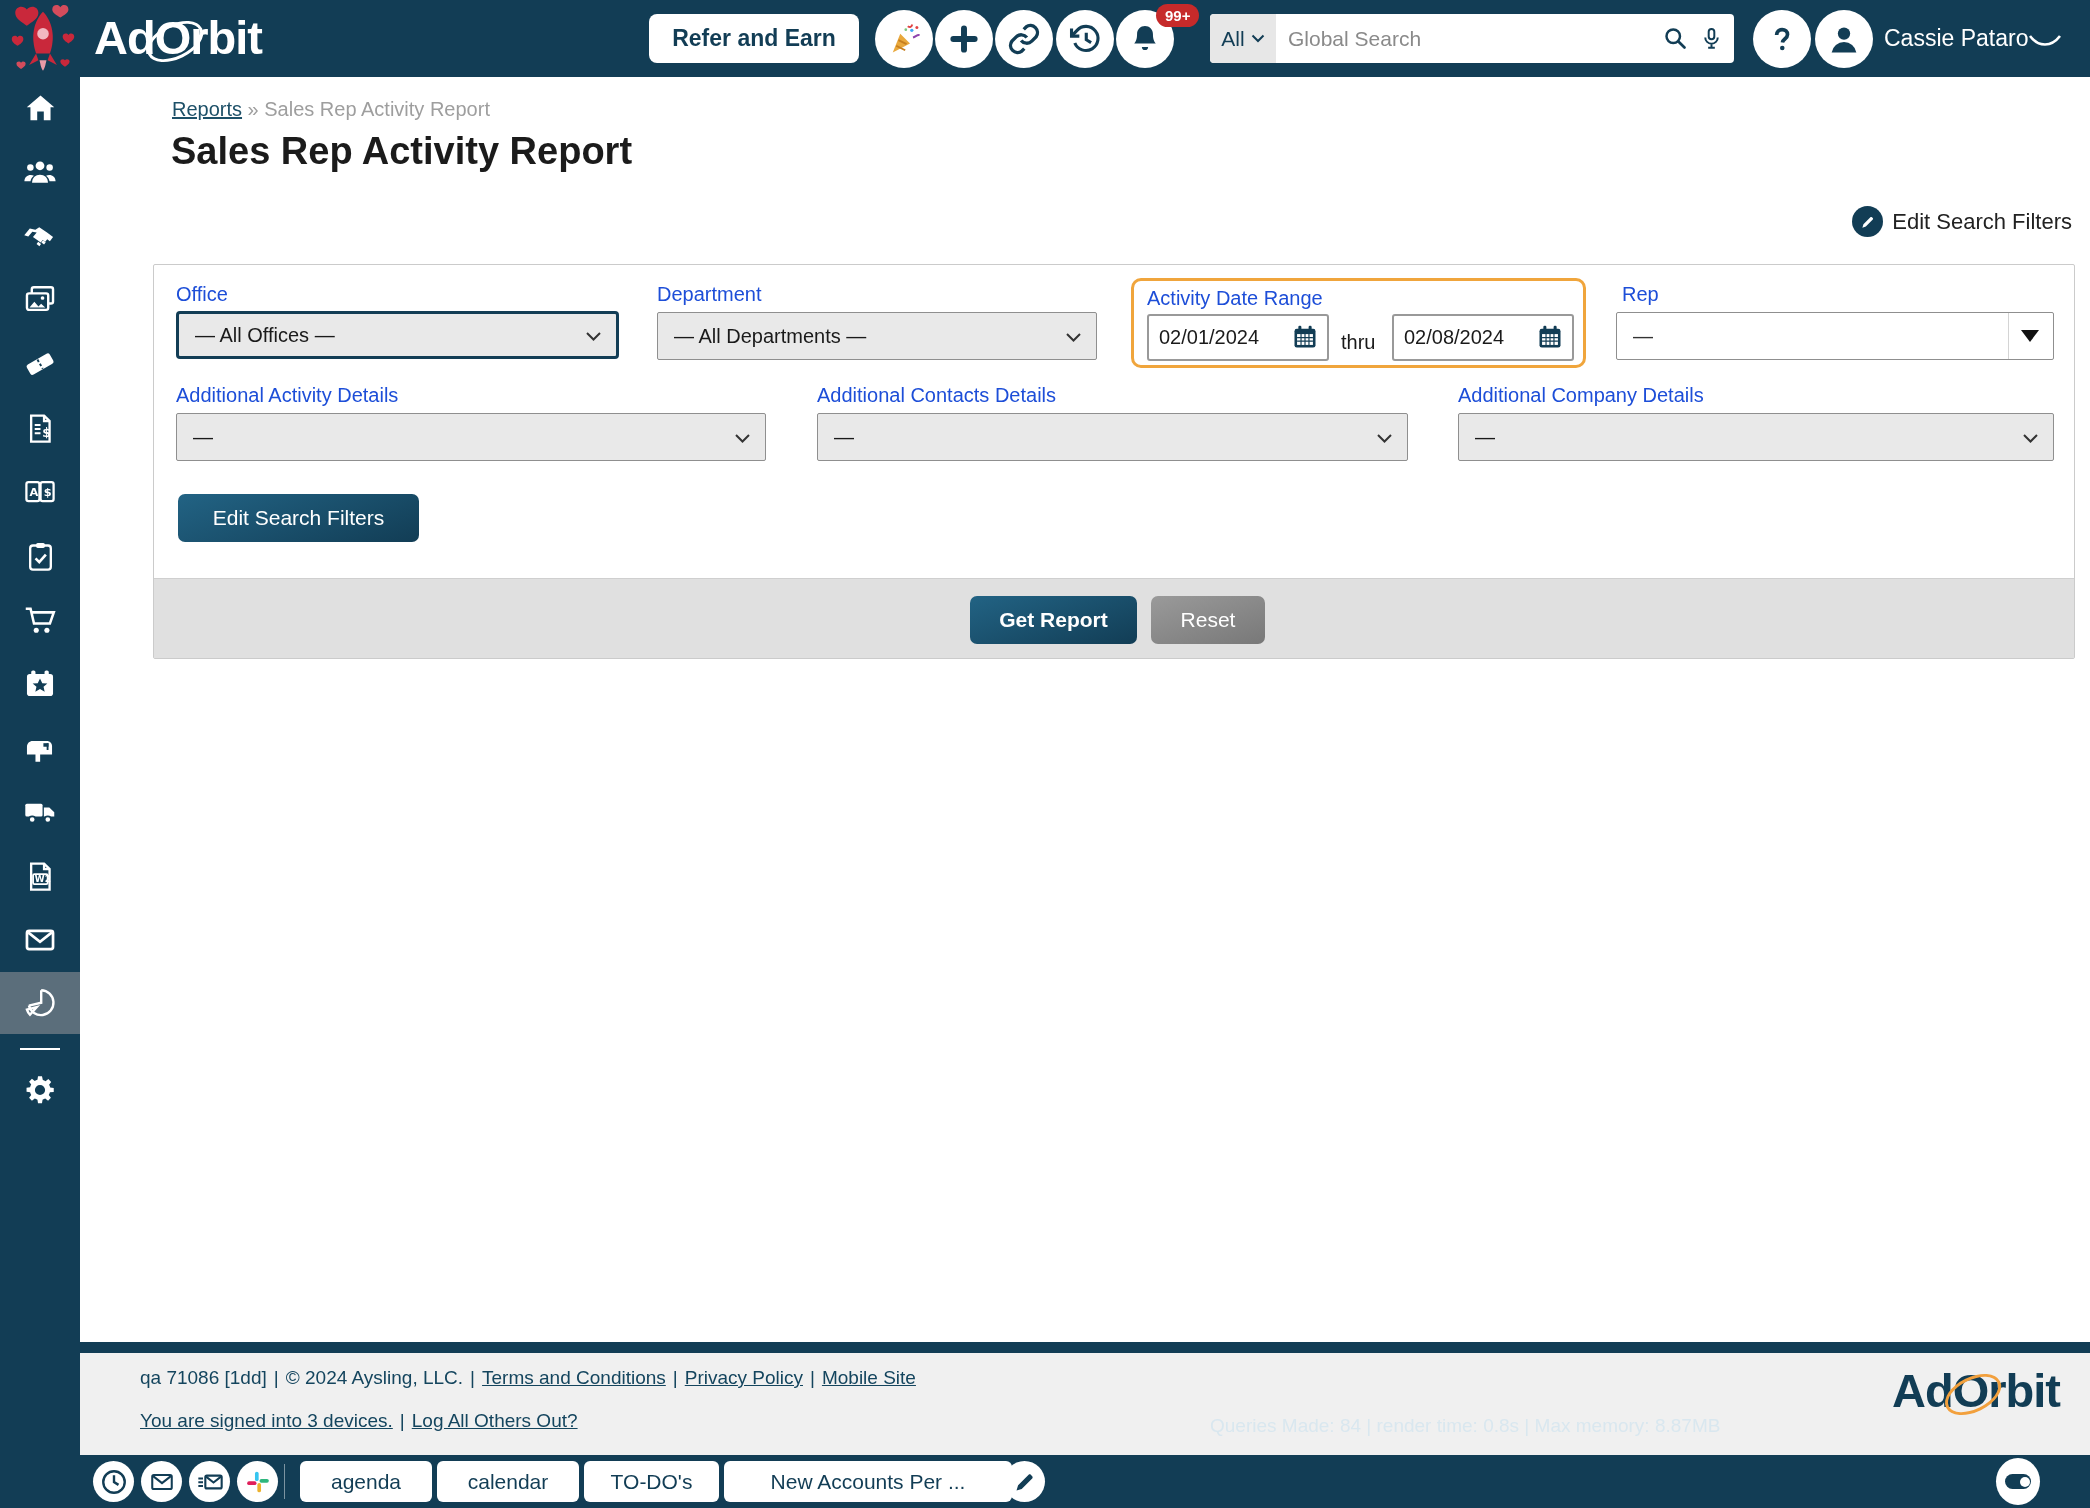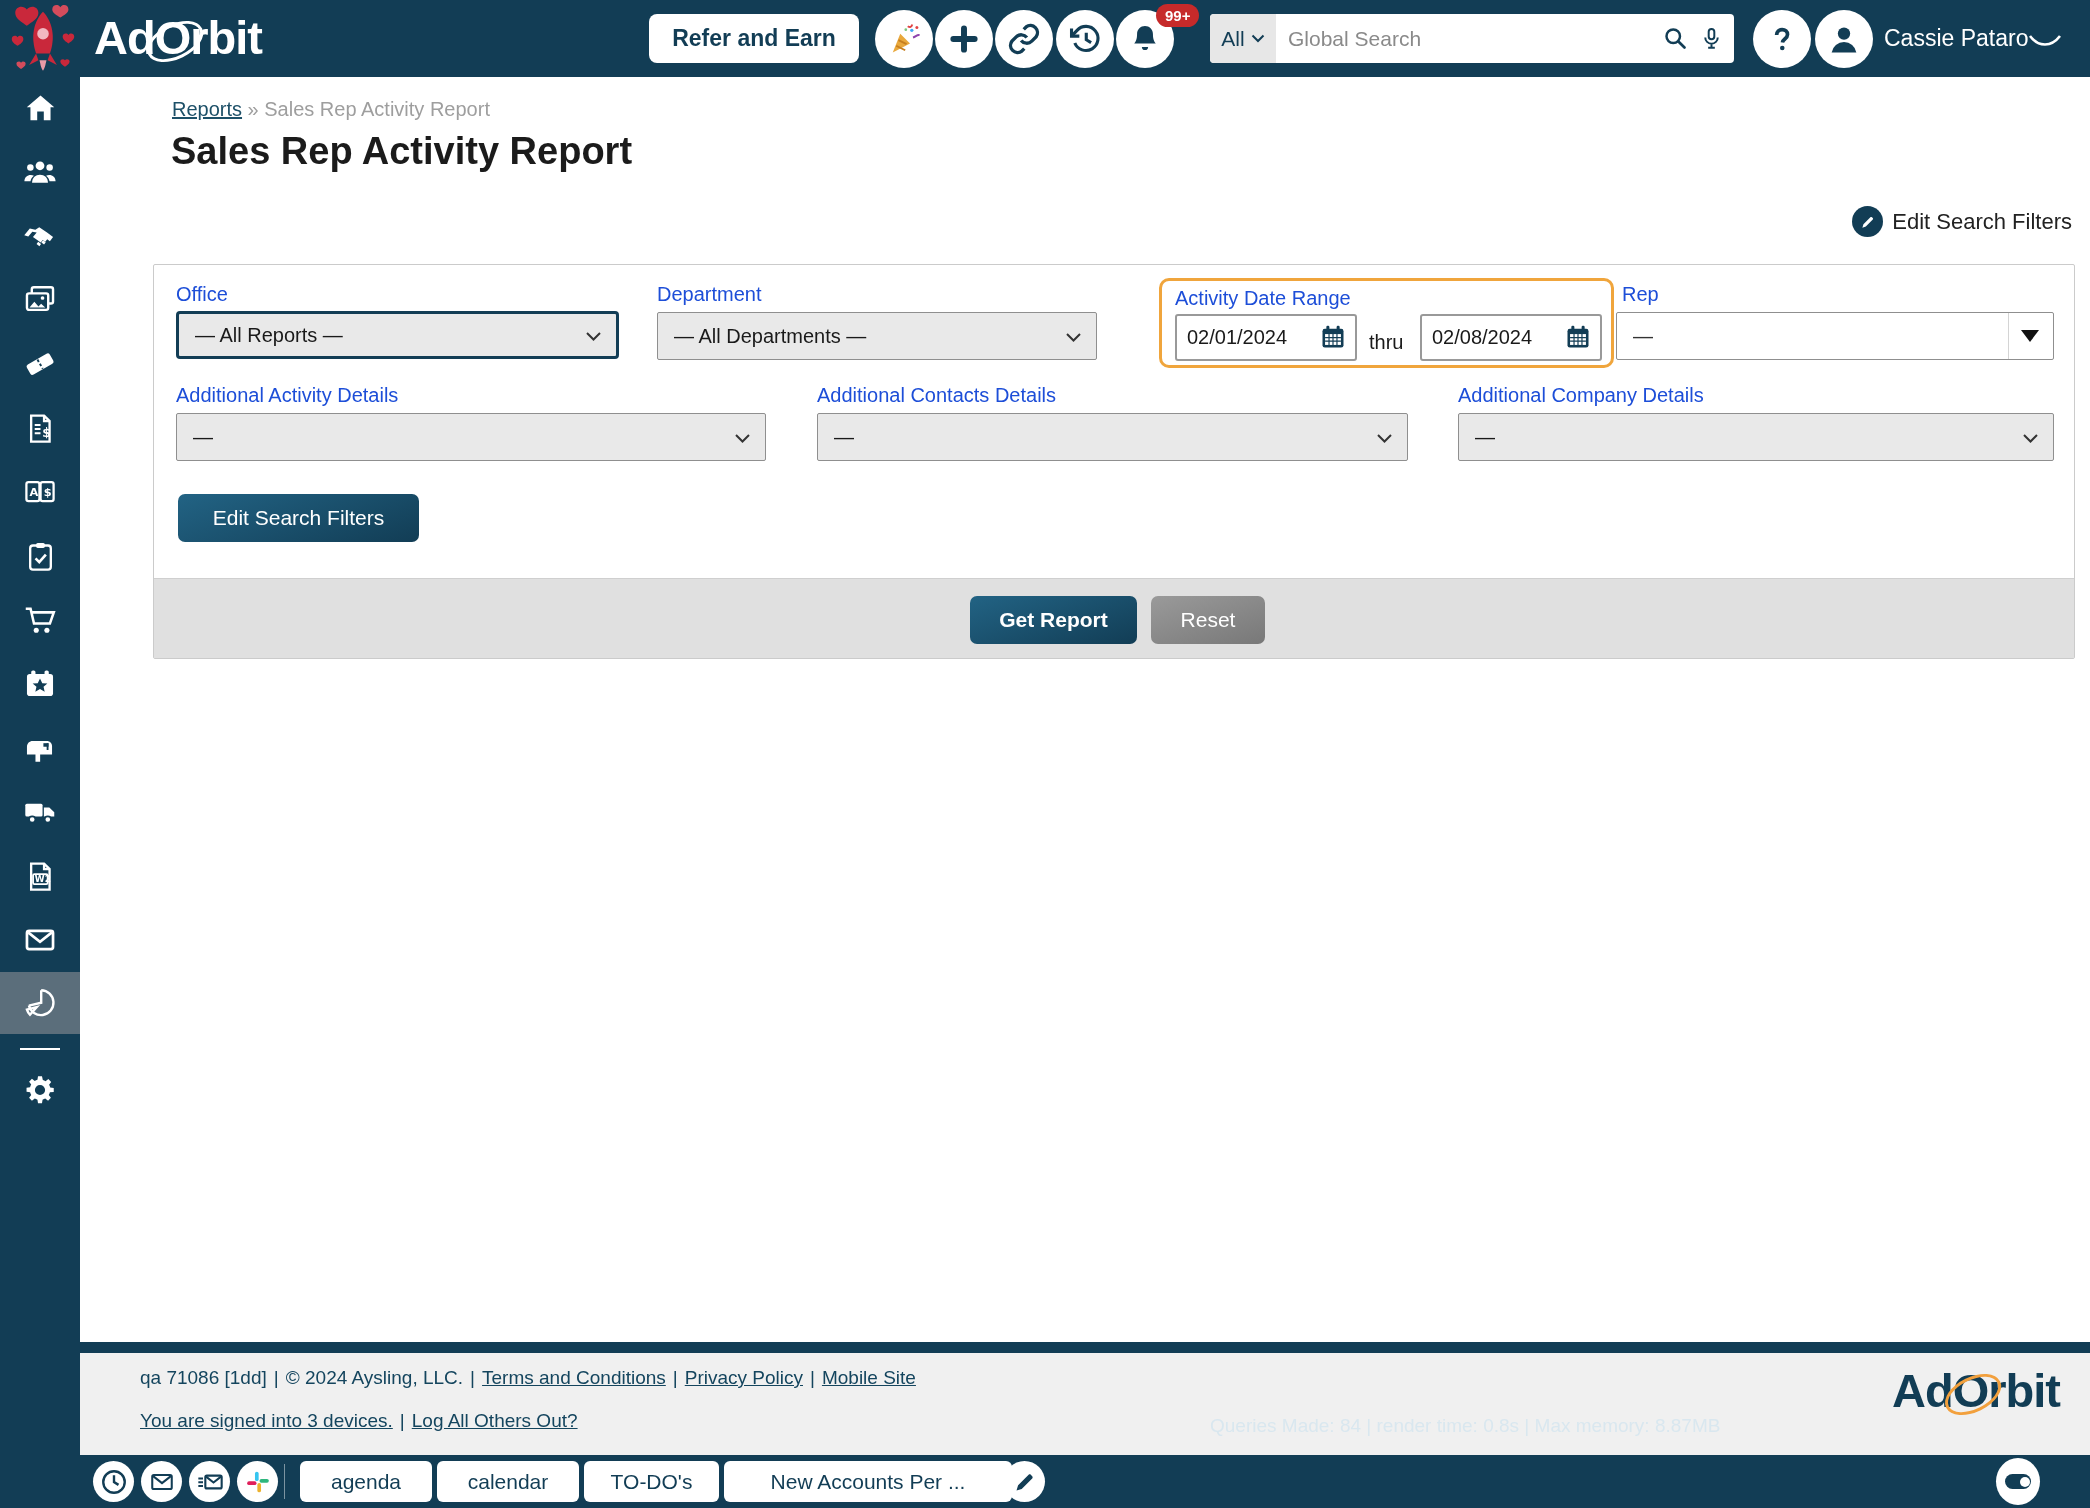--- a/index.html
+++ b/index.html
@@ -49,21 +49,21 @@
   .edit-link span.txt { font-size:22px; color:#222; }
 
   .panel { position:absolute; left:153px; top:264px; width:1922px; height:395px; background:#fff;
     border:1px solid #cbcbcb; border-radius:2px; }
   .flabel { position:absolute; font-size:20px; color:#1d4ed8; }
   .gsel { position:absolute; height:48px; background:#e9e9e9; border:1px solid #8f8f8f; border-radius:2px;
     display:flex; align-items:center; font-size:20px; color:#1a1a1a; padding:0 16px; cursor:pointer; }
   .gsel .chev { position:absolute; right:14px; }
   .gsel.focus { border:3px solid #123D55; border-radius:4px; }
   .orange-box { position:absolute; left:977px; top:13px; width:455px; height:90px; border:3px solid #F0A53C;
-    border-radius:10px;margin-left:28px; }
+    border-radius:10px; }
   .date-inp { position:absolute; top:33px; width:182px; height:47px; background:#fff; border:2px solid #999;
     border-radius:3px; font-size:20px; color:#1a1a1a; padding:0 40px 0 10px; font-family:inherit; }
   .cal-ic { position:absolute; top:42px; cursor:pointer; }
   .thru { position:absolute; top:50px; font-size:20px; color:#1a1a1a;text-align:right; }
   .wsel { position:absolute; height:48px; background:#fff; border:1px solid #8f8f8f; border-radius:2px;
     display:flex; align-items:center; font-size:20px; color:#333; padding:0 16px; cursor:pointer; }
   .wsel .vdiv { position:absolute; right:44px; top:0; height:100%; width:1px; background:#d4d4d4; }
   .wsel .tri { position:absolute; right:14px; width:0; height:0; border-left:9px solid transparent;
     border-right:9px solid transparent; border-top:12px solid #111; }
   .teal-btn { background:linear-gradient(160deg,#226384,#123D55); color:#fff; border:none; border-radius:7px;
@@ -342,21 +342,21 @@
           <path d="M4.5 19.5l1.4-4.6 9.3-9.3c.5-.5 1.4-.5 2 0l1.2 1.2c.5.5.5 1.4 0 2l-9.3 9.3z" fill="#fff"></path>
         </svg>
       </span>
       <span class="txt">Edit Search Filters</span>
     </div>
 
     <section class="panel">
 
       <div class="flabel" style="left:22px; top:18px">Office</div>
       <div class="gsel focus" style="left:22px; top:46px; width:443px">
-        <span>— All Reports —</span>
+        <span>— All Offices —</span>
         <span class="chev">
           <svg width="17" height="11" viewBox="0 0 17 11">
               <path d="M2 2l6.5 6.5L15 2" fill="none" stroke="#333" stroke-width="2"></path>
             </svg>
         </span>
       </div>
 
       <div class="flabel" style="left:503px; top:18px">Department</div>
       <div class="gsel" style="left:503px; top:47px; width:440px">
         <span>— All Departments —</span>

